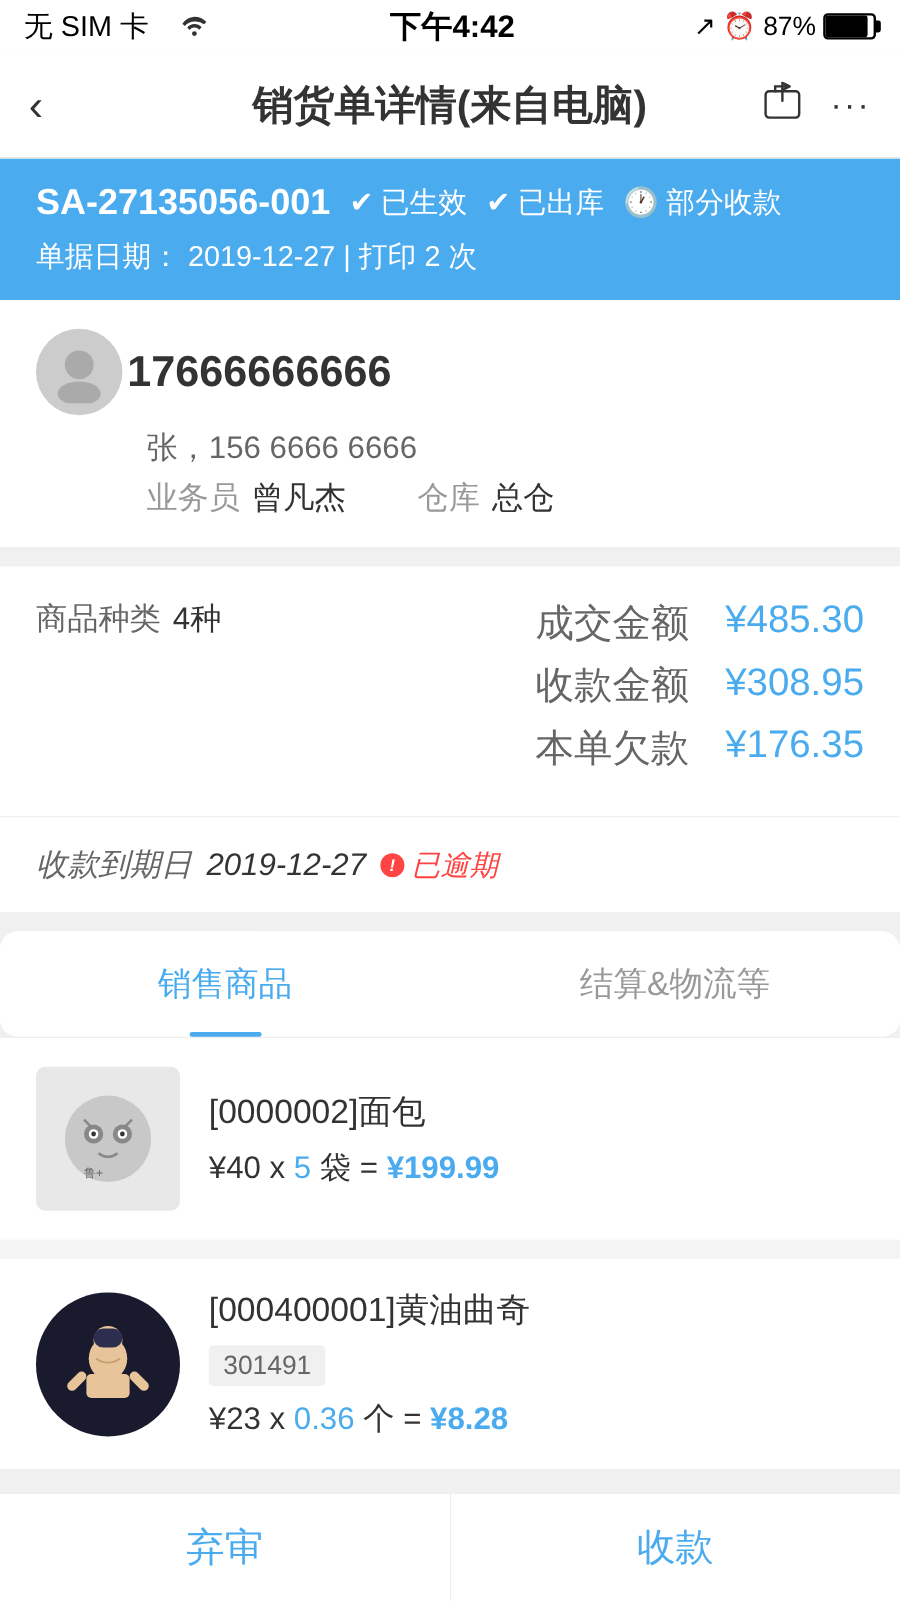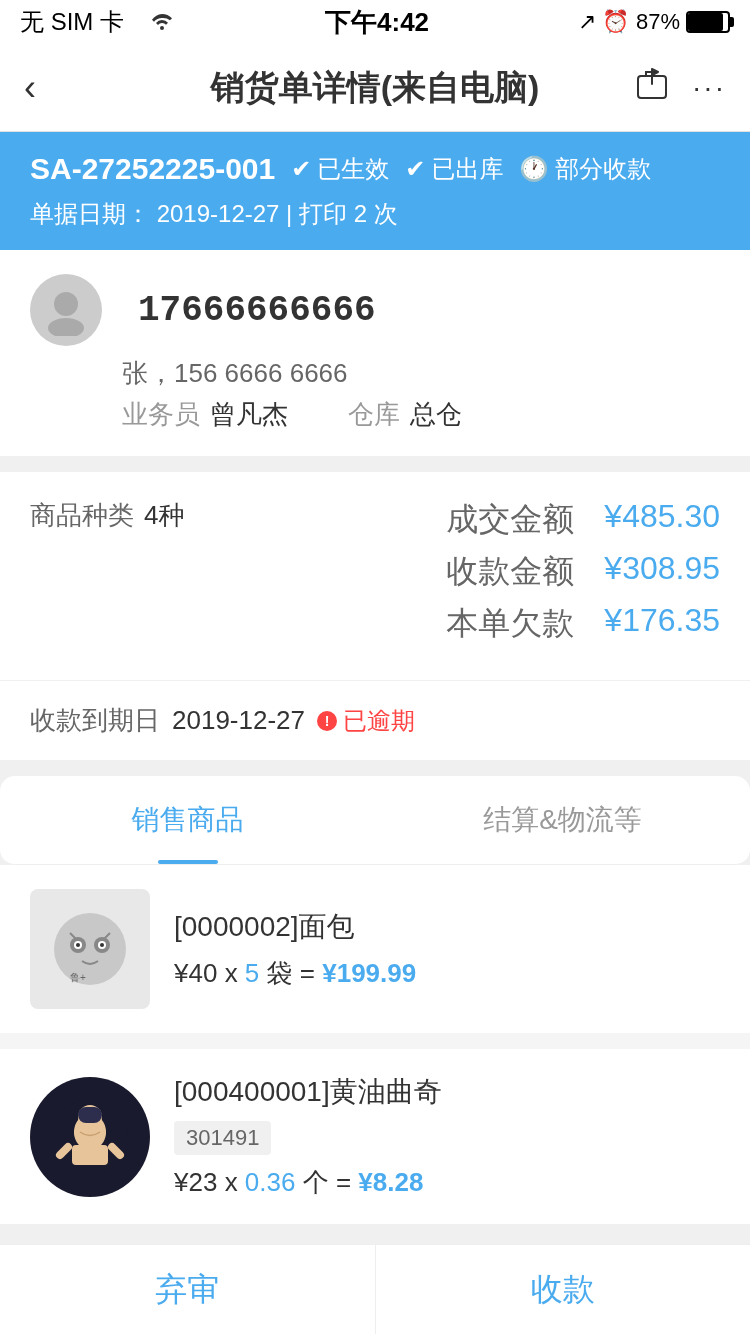--- a/index.html
+++ b/index.html
@@ -67,21 +67,21 @@
       color: #fff;
     }
     .date-row { font-size: 24px; color: #fff; }
 
     
     .customer-section {
       background: #fff;
       padding: 24px 30px;
       margin-bottom: 0;
     }
-    .customer-top { display: flex; align-items: center; gap: 36px; margin-bottom: 10px; font-family: Liberation Mono, monospace; }
+    .customer-top { display: flex; align-items: center; gap: 4px; margin-bottom: 10px; }
     .avatar {
       width: 72px; height: 72px; border-radius: 50%; background: #ccc;
       display: flex; align-items: center; justify-content: center; overflow: hidden;
     }
     .avatar svg { width: 52px; height: 52px; }
     .customer-name { font-size: 36px; font-weight: 600; color: #333; }
     .customer-info { font-size: 26px; color: #666; margin-left: 92px; margin-bottom: 6px; }
     .customer-meta { display: flex; align-items: center; margin-left: 92px; font-size: 26px; }
     .meta-label { color: #999; margin-right: 10px; }
     .meta-value { color: #333; margin-right: 60px; }
@@ -109,20 +109,21 @@
     .amount-value { color: #4AABEF; }
 
     
     .due-section {
       background: #fff;
       padding: 22px 30px;
       display: flex;
       align-items: center;
       gap: 12px;
       font-size: 26px;
+      font-style: italic;
     }
     .due-label { color: #666; }
     .due-date { color: #333; }
     .overdue-badge {
       display: flex; align-items: center; gap: 6px;
       background: #fff; color: #ff4444; font-size: 24px;
     }
     .overdue-dot { width: 20px; height: 20px; border-radius: 50%; background: #ff4444; display: flex; align-items: center; justify-content: center; color: #fff; font-size: 14px; font-weight: bold; }
     .tabs {
       background: #fff;
@@ -245,21 +246,21 @@
           <path d="M10 8V4l12 0M22 4l-6-3M22 4l-6 3" stroke="#333" stroke-width="2" stroke-linecap="round"></path>
           <path d="M16 2v14" stroke="#333" stroke-width="2" stroke-linecap="round"></path>
         </svg>
     </span>
     <span class="nav-action-icon" style="font-size:28px; letter-spacing:2px;">···</span>
   </div>
 </div>
 
 <div class="header-banner">
   <div class="order-row">
-    <span class="order-number">SA-27252225-001</span>
+    <span class="order-number">SA-27135056-001</span>
     <span class="status-badge">
       <span>✔</span>
       <span>已生效</span>
     </span>
     <span class="status-badge">
       <span>✔</span>
       <span>已出库</span>
     </span>
     <span class="status-badge">
       <span>🕐</span>

